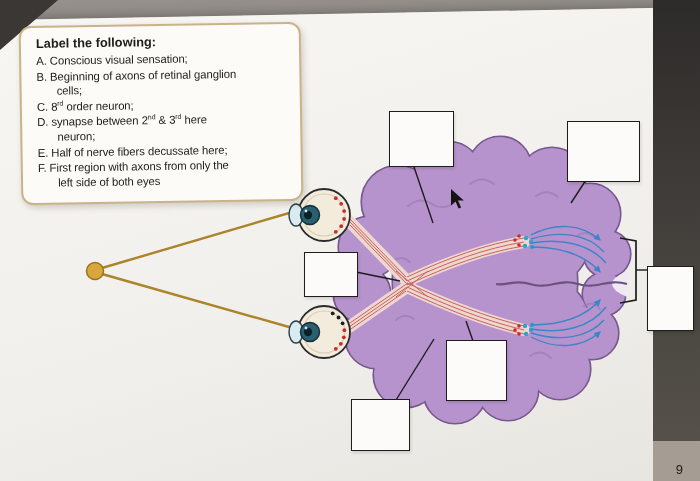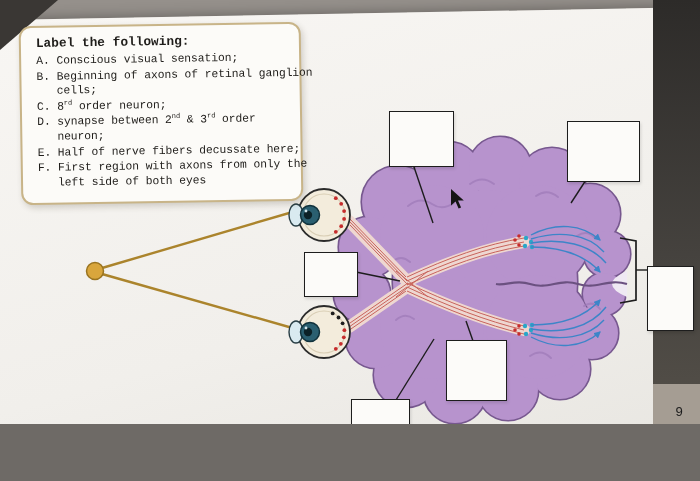--- a/index.html
+++ b/index.html
@@ -1,18 +1,18 @@
 <!DOCTYPE html>
 <html><head>
 <meta charset="utf-8">
 <style>
   html,body { margin:0; padding:0; background:#6e6a66; }
   .stage {
-    position:relative; width:700px; height:424px; overflow:hidden;
-    background:#95908b; font-family:Liberation Mono, monospace;
+    position:relative; width:700px; height:481px; overflow:hidden;
+    background:#95908b; font-family:Liberation Sans, sans-serif;
   }
   .slide {
     position:absolute; left:-10px; top:14px; width:676px; height:478px;
     background:linear-gradient(165deg,#f8f6f3 0%,#f1efeb 60%,#e7e5e0 100%);
     transform:rotate(-1.05deg);
     box-shadow:0 0 14px rgba(0,0,0,.35);
     z-index:1;
   }
   .corner-tl {
     position:absolute; left:0; top:0; width:58px; height:50px;
@@ -233,21 +233,21 @@
         <span class="li-line">A. Conscious visual sensation;</span>
       </li>
       <li>
         <span class="li-line">B. Beginning of axons of retinal ganglion</span>
         <span class="li-line cont">cells;</span>
       </li>
       <li>
         <span class="li-line"><span>C. 8</span><sup>rd</sup><span> order neuron;</span></span>
       </li>
       <li>
-        <span class="li-line"><span>D. synapse between 2</span><sup>nd</sup><span> &amp; 3</span><sup>rd</sup><span> order</span></span>
+        <span class="li-line"><span>D. synapse between 2</span><sup>nd</sup><span> &amp; 3</span><sup>rd</sup><span> here</span></span>
         <span class="li-line cont">neuron;</span>
       </li>
       <li>
         <span class="li-line">E. Half of nerve fibers decussate here;</span>
       </li>
       <li>
         <span class="li-line">F. First region with axons from only the</span>
         <span class="li-line cont">left side of both eyes</span>
       </li>
     </ul>

